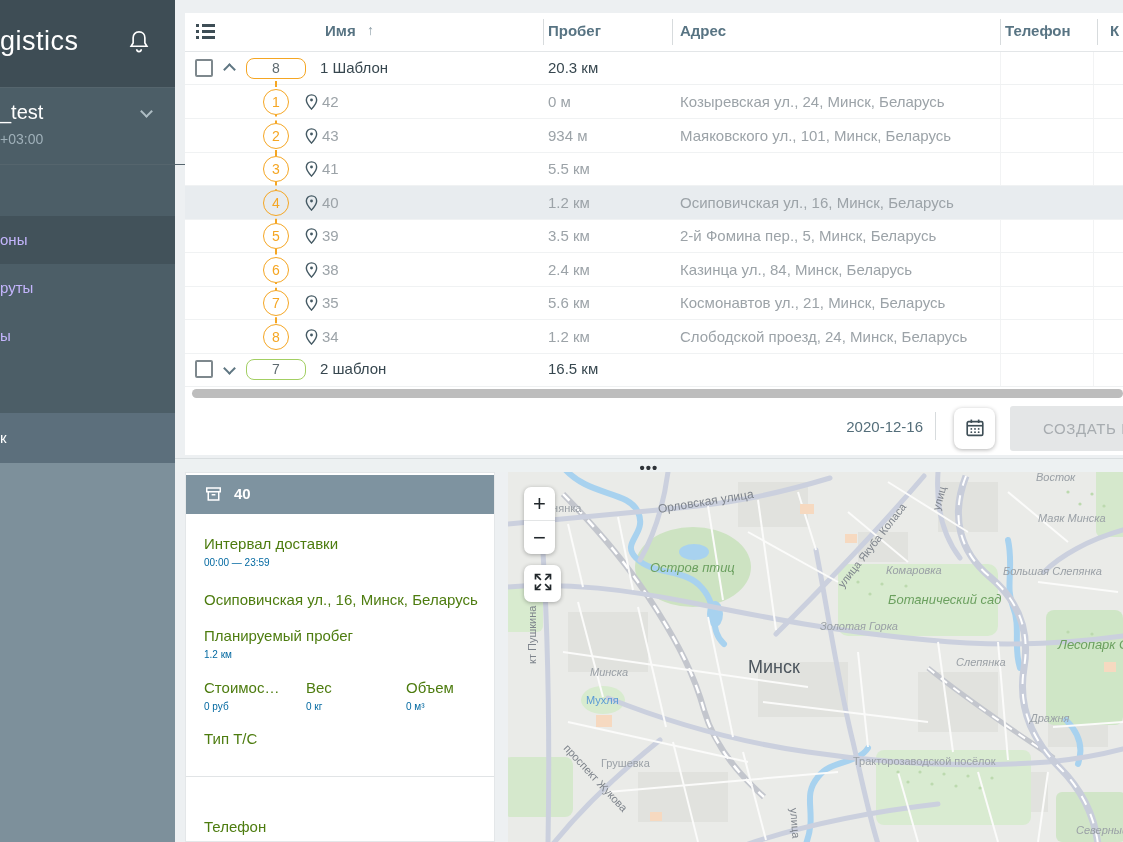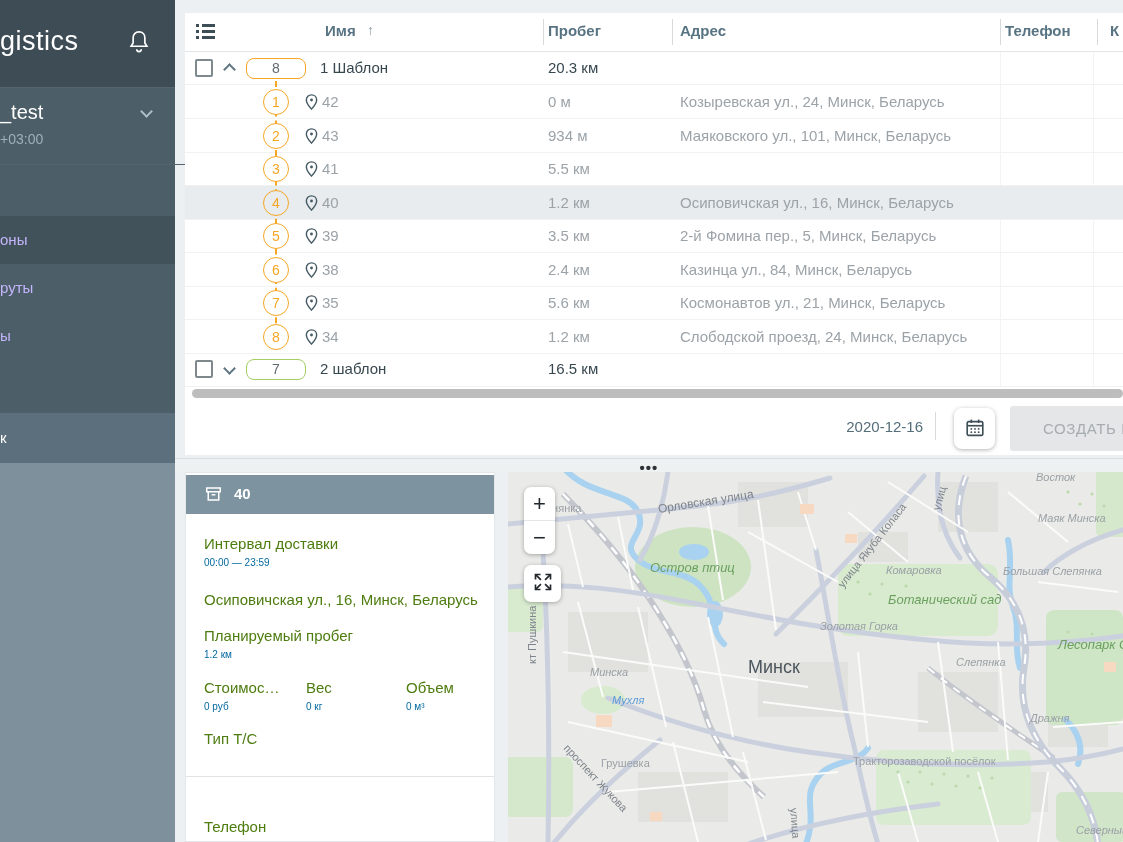--- a/index.html
+++ b/index.html
@@ -444,21 +444,21 @@
       <div class="map-label" style="left: 428px; top: 32px; font-size: 11px; color: rgb(126, 132, 140); transform: rotate(-75deg);">улиц</div>
       <div class="map-label" style="left: 528px; top: -1px; font-size: 11px; color: rgb(154, 160, 166); font-style: italic;">Восток</div>
       <div class="map-label" style="left: 530px; top: 40px; font-size: 11px; color: rgb(154, 160, 166); font-style: italic;">Маяк Минска</div>
       <div class="map-label" style="left: 495px; top: 93px; font-size: 11px; color: rgb(154, 160, 166); font-style: italic;">Большая Слепянка</div>
       <div class="map-label" style="left: 380px; top: 120px; font-size: 13px; color: rgb(107, 160, 95); font-style: italic;">Ботанический сад</div>
       <div class="map-label" style="left: 312px; top: 148px; font-size: 11px; color: rgb(154, 160, 166); font-style: italic;">Золотая Горка</div>
       <div class="map-label" style="left: 550px; top: 165px; font-size: 13px; color: rgb(107, 160, 95); font-style: italic;">Лесопарк С</div>
       <div class="map-label" style="left: 240px; top: 185px; font-size: 18px; color: rgb(77, 86, 94);">Минск</div>
       <div class="map-label" style="left: 448px; top: 184px; font-size: 11px; color: rgb(154, 160, 166); font-style: italic;">Слепянка</div>
       <div class="map-label" style="left: 82px; top: 194px; font-size: 11px; color: rgb(154, 160, 166); font-style: italic;">Минска</div>
-      <div class="map-label" style="left: 104px; top: 222px; font-size: 11px; color: rgb(91, 155, 213); font-style: italic;">Мухля</div>
+      <div class="map-label" style="left: 78px; top: 222px; font-size: 11px; color: rgb(91, 155, 213); ">Мухля</div>
       <div class="map-label" style="left: 522px; top: 240px; font-size: 11px; color: rgb(154, 160, 166); font-style: italic;">Дражня</div>
       <div class="map-label" style="left: 93px; top: 285px; font-size: 11px; color: rgb(154, 160, 166);">Грушевка</div>
       <div class="map-label" style="left: 58px; top: 268px; font-size: 11px; color: rgb(126, 132, 140); transform: rotate(47deg);">проспект Жукова</div>
       <div class="map-label" style="left: 345px; top: 283px; font-size: 11px; color: rgb(154, 160, 166);">Тракторозаводской посёлок</div>
       <div class="map-label" style="left: 286px; top: 330px; font-size: 11px; color: rgb(126, 132, 140); transform: rotate(85deg);">улица</div>
       <div class="map-label" style="left: 568px; top: 352px; font-size: 11px; color: rgb(154, 160, 166); font-style: italic;">Северный</div>
     </div>
 
   <div id="zoom-ctrl">
     <button>+</button>

